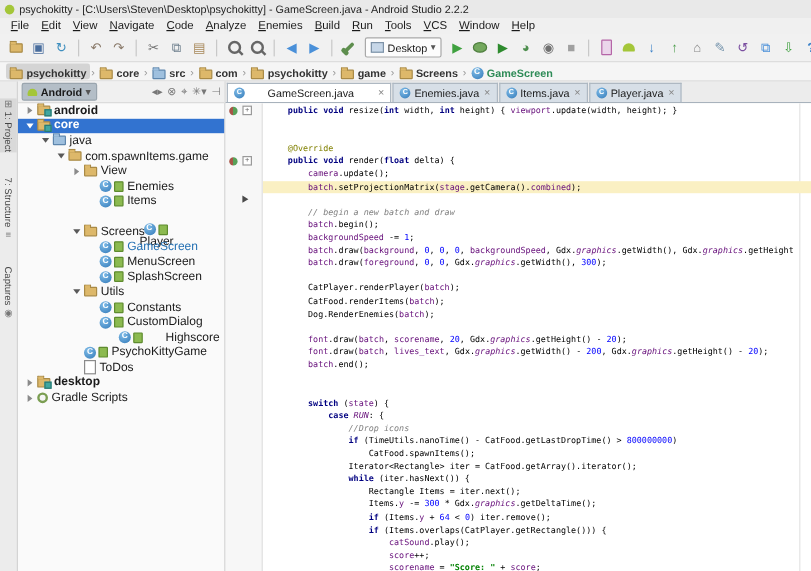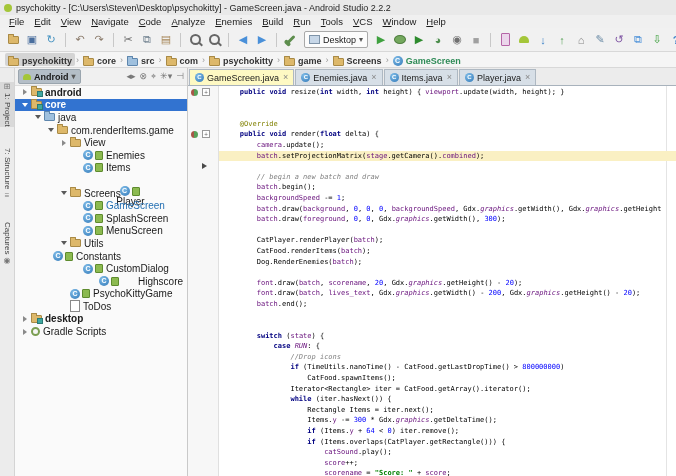--- a/index.html
+++ b/index.html
@@ -76,21 +76,21 @@
   .arr.d::before{content:"";border-top:4px solid #595959;border-left:3px solid transparent;border-right:3px solid transparent;}
   .trow.sel .arr.d::before{border-top-color:#fff;}
   .tlabel{margin-left:3px;}
   .tico{margin-left:1px;display:flex;align-items:center;}
   
   #editor{flex:1;display:flex;flex-direction:column;min-width:0;}
   #tabbar{height:17px;background:#ECECEC;border-bottom:1px solid #A8B2BC;display:flex;align-items:flex-end;
           padding-left:1px;flex:none;}
   .etab{height:15px;display:flex;align-items:center;background:#D7DFE7;border:1px solid #AEB8C2;border-bottom:none;
         padding:0 5px;font-size:9px;margin-right:1px;white-space:nowrap;}
-  .etab.active{background:#fef9c3;}
+  .etab.active{background:#ffffff;gap:16px;}
   .etab .icc{width:9px;height:9px;font-size:6px;line-height:9px;margin-right:3px;}
   .closex{margin-left:4px;color:#888;font-size:9px;line-height:9px;}
   #codewrap{position:relative;flex:1;background:#fff;overflow:hidden;}
   #gutter{position:absolute;left:0;top:0;bottom:0;width:30px;background:#F7F7F7;border-right:1px solid #E0E0E0;z-index:2;}
   #mguide{position:absolute;left:478px;top:0;bottom:0;width:1px;background:#E4E4E4;z-index:0;}
   #code{position:absolute;left:31px;right:0;top:1px;z-index:1;
         font-family:"DejaVu Sans Mono",monospace;font-size:7px;line-height:10.6px;white-space:pre;}
   .cl{height:10.6px;padding-left:4px;}
   .cl.hl{background:#FAF0C3;}
   .t-k{color:#000080;font-weight:bold;}
@@ -321,21 +321,21 @@
             <span class="tico">
               <span class="icf b"></span>
             </span>
             <span class="tlabel">java</span>
           </div>
           <div class="trow" style="padding-left: 30px;">
             <span class="arr d"></span>
             <span class="tico">
               <span class="icf"></span>
             </span>
-            <span class="tlabel">com.renderItems.game</span>
+            <span class="tlabel">com.spawnItems.game</span>
           </div>
           <div class="trow" style="padding-left: 43px;">
             <span class="arr r"></span>
             <span class="tico">
               <span class="icf"></span>
             </span>
             <span class="tlabel">View</span>
           </div>
           <div class="trow" style="padding-left: 56px;">
             <span class="arr"></span>
@@ -375,38 +375,38 @@
               <span class="icb"></span>
             </span>
             <span class="tlabel" style="color: rgb(36, 112, 179);">GameScreen</span>
           </div>
           <div class="trow" style="padding-left: 56px;">
             <span class="arr"></span>
             <span class="tico">
               <span class="icc"></span>
               <span class="icb"></span>
             </span>
+            <span class="tlabel">MenuScreen</span>
+          </div>
+          <div class="trow" style="padding-left: 56px;">
+            <span class="arr"></span>
+            <span class="tico">
+              <span class="icc"></span>
+              <span class="icb"></span>
+            </span>
             <span class="tlabel">SplashScreen</span>
-          </div>
-          <div class="trow" style="padding-left: 56px;">
-            <span class="arr"></span>
-            <span class="tico">
-              <span class="icc"></span>
-              <span class="icb"></span>
-            </span>
-            <span class="tlabel">MenuScreen</span>
           </div>
           <div class="trow" style="padding-left: 43px;">
             <span class="arr d"></span>
             <span class="tico">
               <span class="icf"></span>
             </span>
             <span class="tlabel">Utils</span>
           </div>
-          <div class="trow" style="padding-left: 26px;">
+          <div class="trow" style="padding-left: 56px;">
             <span class="arr"></span>
             <span class="tico">
               <span class="icc"></span>
               <span class="icb"></span>
             </span>
             <span class="tlabel">Constants</span>
           </div>
           <div class="trow" style="padding-left: 56px;">
             <span class="arr"></span>
             <span class="tico">

